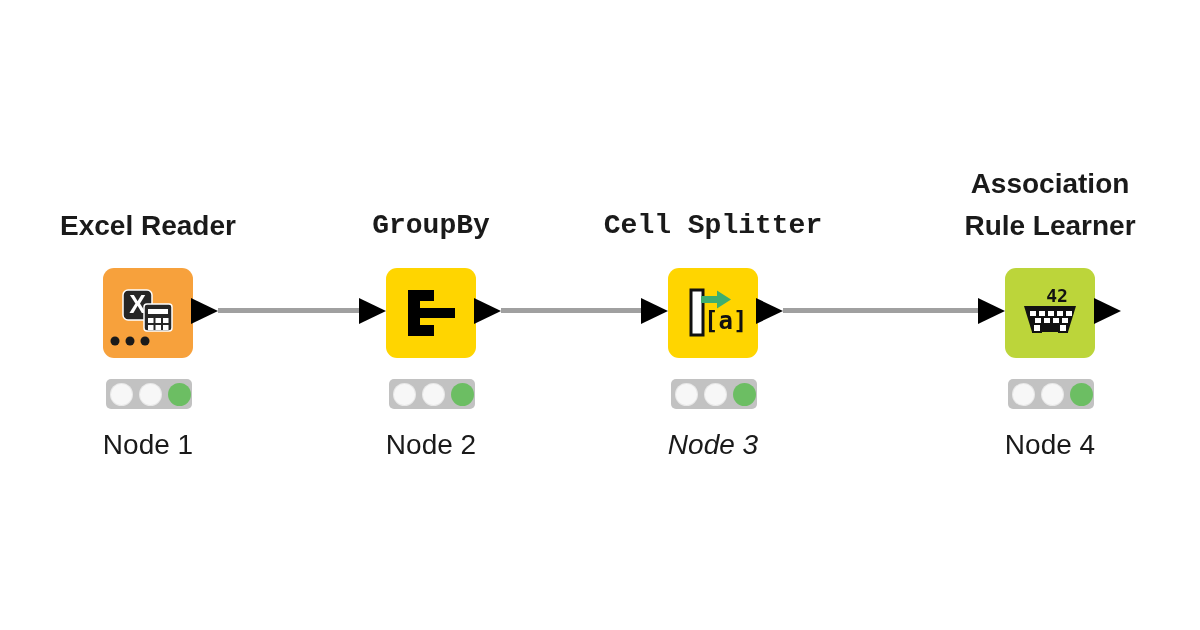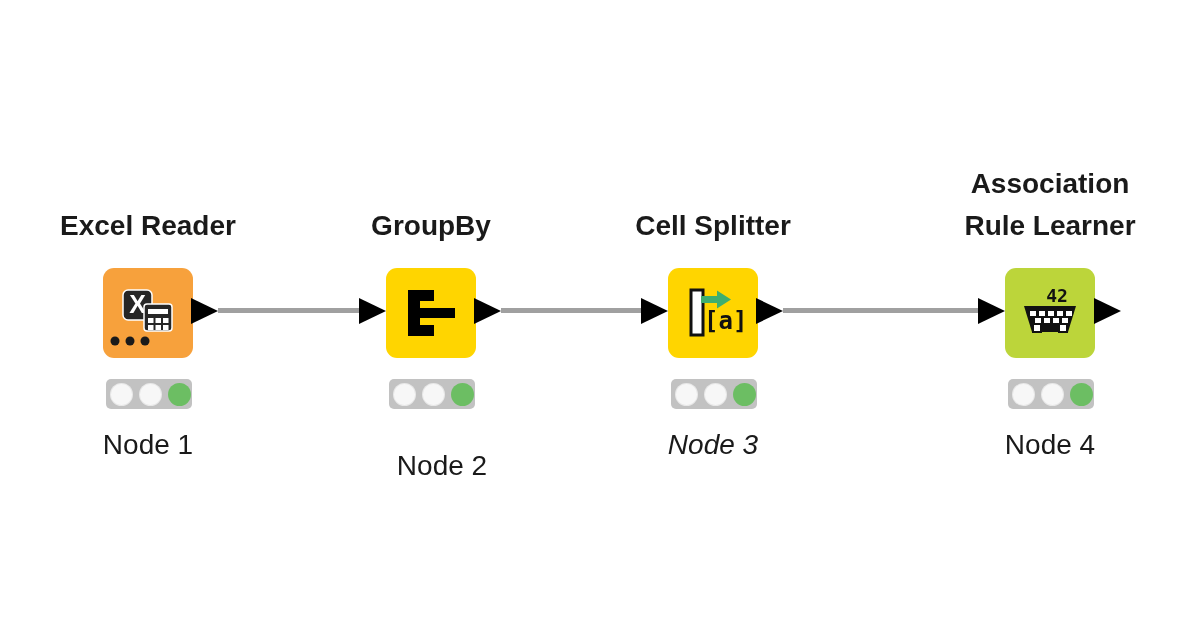--- a/index.html
+++ b/index.html
@@ -38,22 +38,22 @@
   .light{width:23px;height:23px;border-radius:50%;}
   .light-off{background:#F7F7F7;box-shadow:inset 0 0 0 1px rgba(0,0,0,0.06);}
   .light-on{background:#6CBE63;}
   
   .node-label{
     position:absolute;width:360px;top:428px;text-align:center;
     font-size:28px;font-weight:400;color:#1a1a1a;line-height:34px;
   }
   
   .n1-title{left:-32px;} .n1-square{left:103px;} .n1-out{left:191px;} .n1-traffic{left:106px;} .n1-label{left:-32px;}
-  .n2-title{left:251px;} .n2-square{left:386px;} .n2-in{left:359px;} .n2-out{left:474px;} .n2-traffic{left:389px;} .n2-label{left:262px;margin-top:21px;}
-  .n3-title{left:533px;} .n3-square{left:668px;} .n3-in{left:641px;} .n3-out{left:756px;} .n3-traffic{left:671px;} .n3-label{left:533px;font-style:italic;}
+  .n2-title{left:251px;font-family:Liberation Mono, monospace;} .n2-square{left:386px;} .n2-in{left:359px;} .n2-out{left:474px;} .n2-traffic{left:389px;} .n2-label{left:251px;}
+  .n3-title{left:533px;font-family:Liberation Mono, monospace;} .n3-square{left:668px;} .n3-in{left:641px;} .n3-out{left:756px;} .n3-traffic{left:671px;} .n3-label{left:533px;font-style:italic;}
   .n4-title{left:870px;} .n4-square{left:1005px;} .n4-in{left:978px;} .n4-out{left:1094px;} .n4-traffic{left:1008px;} .n4-label{left:870px;}
   .conn1{left:218px;width:141px;}
   .conn2{left:501px;width:140px;}
   .conn3{left:783px;width:195px;}
 </style>
 </head>
 <body>
 
 <div id="stage">
 

